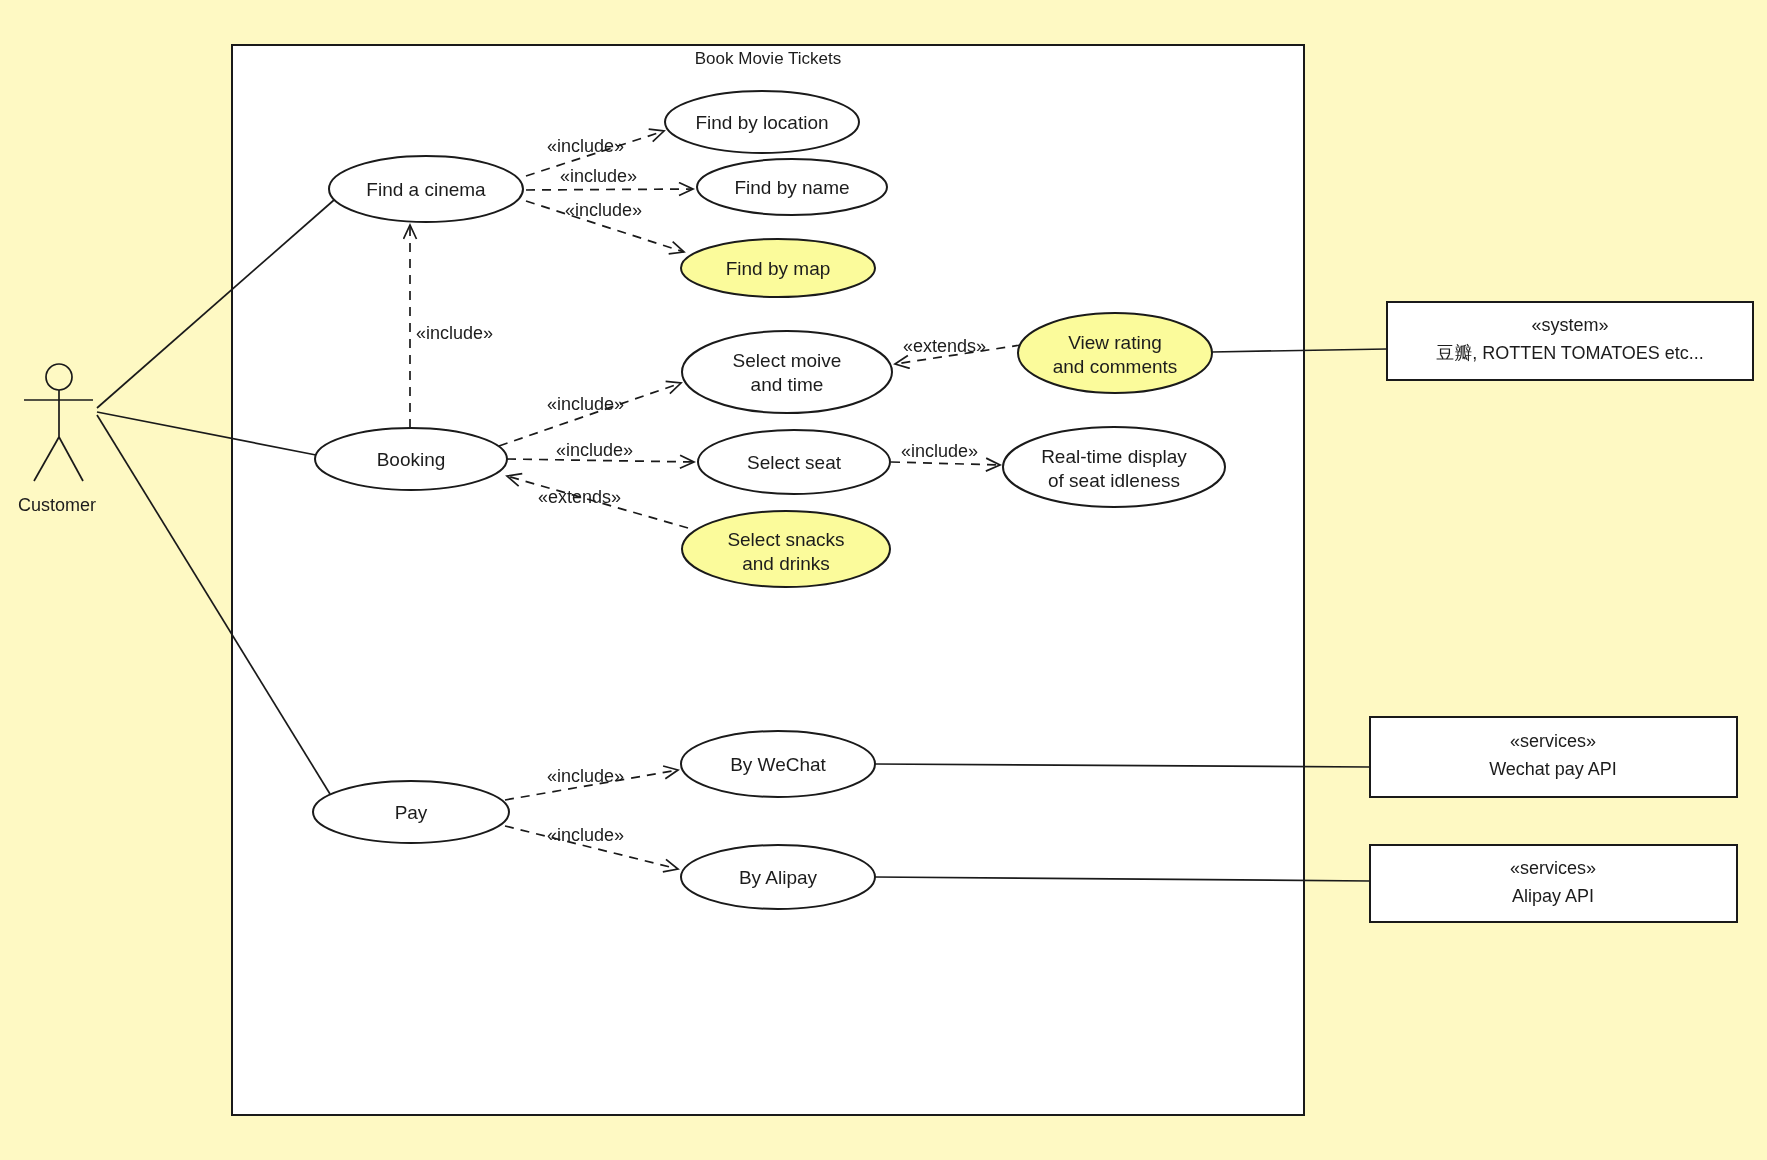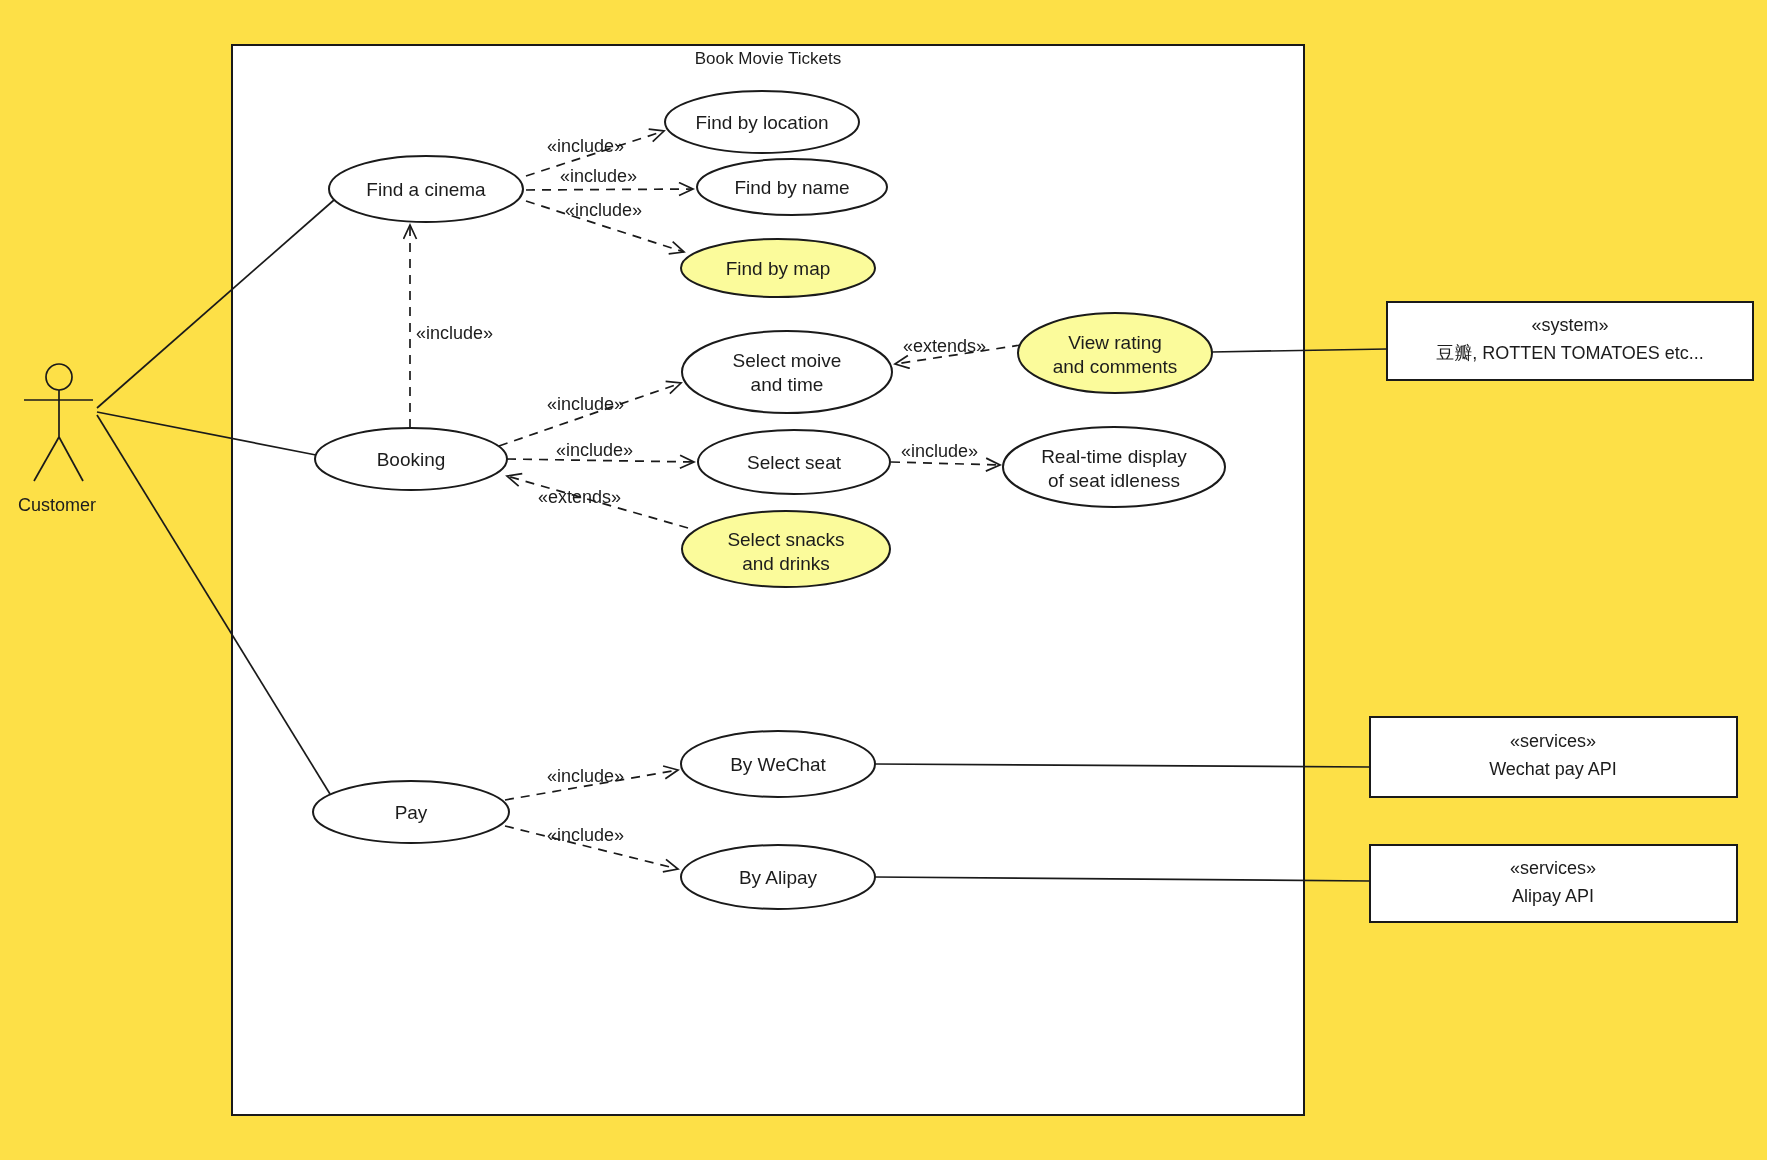--- a/index.html
+++ b/index.html
@@ -1,16 +1,16 @@
 <!DOCTYPE html>
 <html><head>
 <meta charset="utf-8">
 <style>
   html, body { margin: 0; padding: 0; background: #ffffff; }
-  .canvas { position: relative; width: 1767px; height: 1160px; background: #fde047; overflow: hidden; }
+  .canvas { position: relative; width: 1767px; height: 1160px; background: #fef9c3; overflow: hidden; }
   svg { display: block; }
   text {
     font-family: "Liberation Sans", "DejaVu Sans", sans-serif;
     fill: #1c1c1c;
   }
   .uc-label   { font-size: 19px; }
   .rel-label  { font-size: 18px; }
   .box-label  { font-size: 18px; }
   .title-label{ font-size: 17px; }
   .actor-label{ font-size: 18px; }

